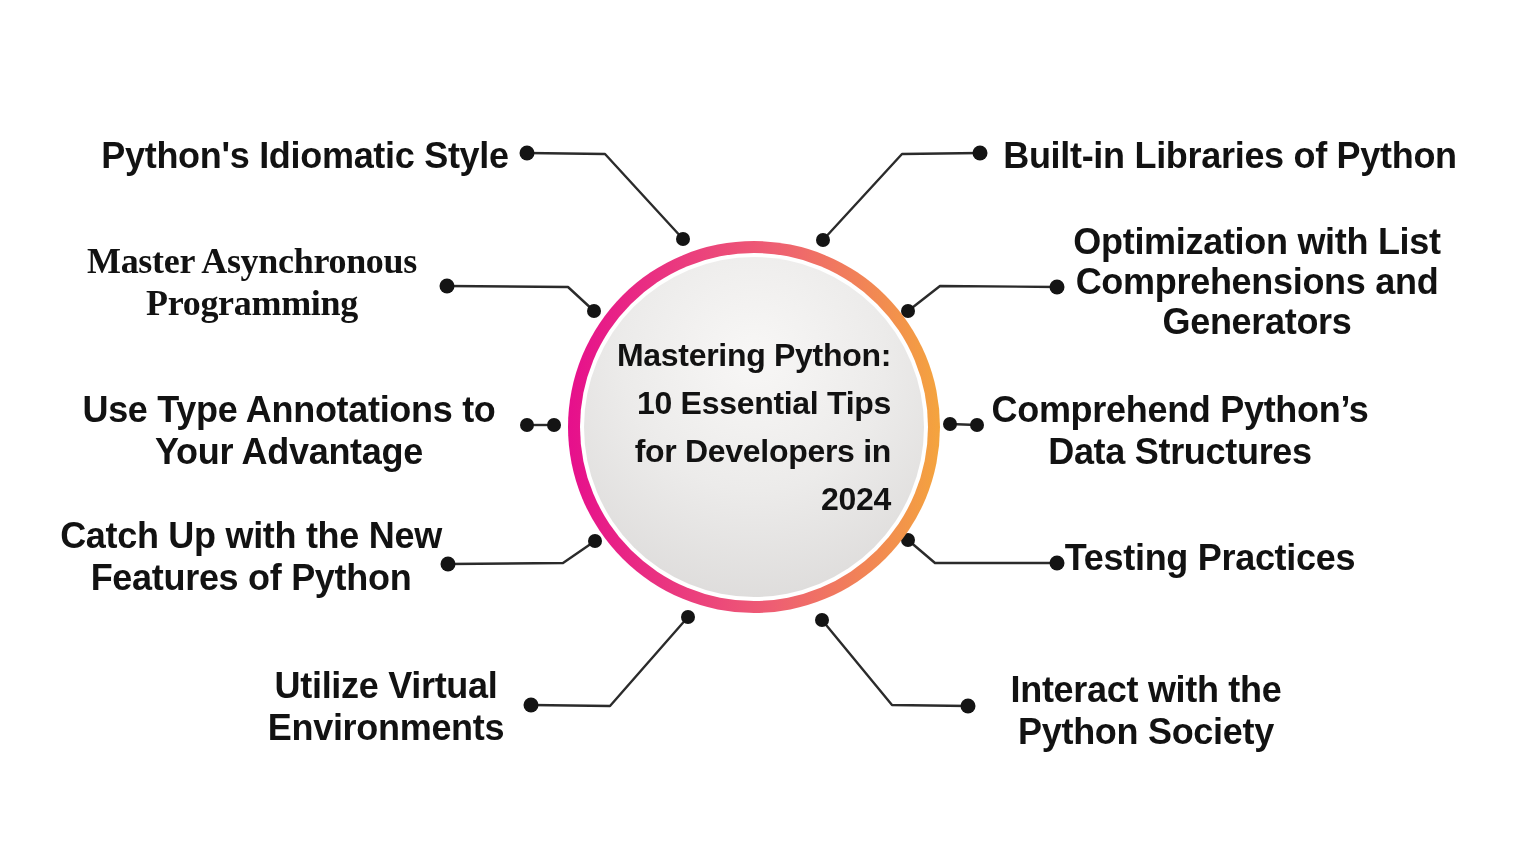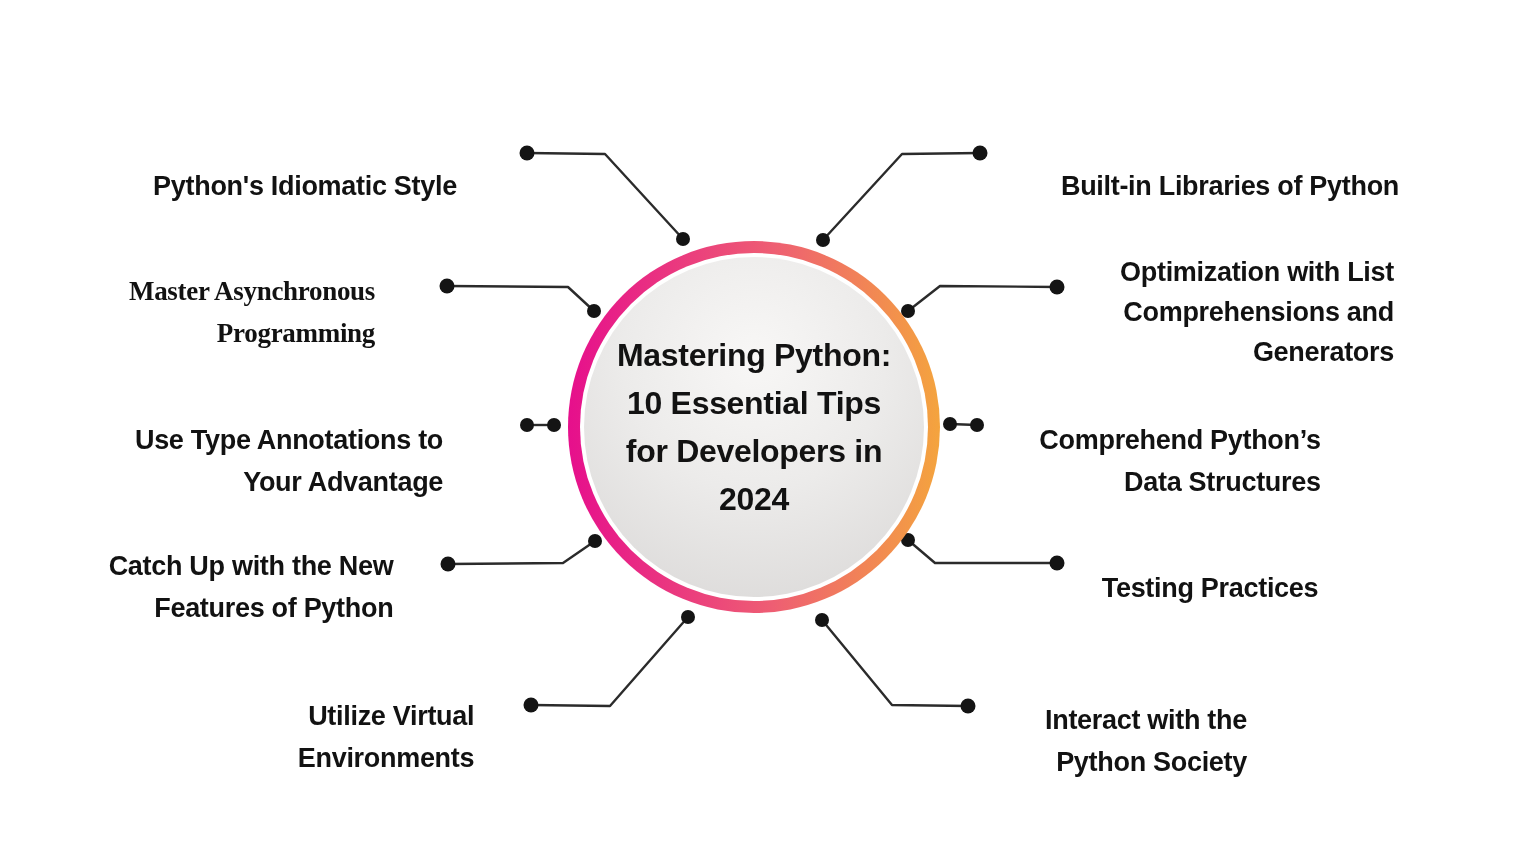--- a/index.html
+++ b/index.html
@@ -12,40 +12,40 @@
   .stage{position:relative;width:1536px;height:864px;background:var(--bg,#fff);}
 
   
   .connectors{position:absolute;left:0;top:0;width:1536px;height:864px;}
   .connectors polyline{fill:none;stroke:var(--line,#2b2b2b);stroke-width:2.4;stroke-linejoin:round;}
   .connectors circle{fill:var(--dot,#141414);}
 
   
   .tip{
     position:absolute;transform:translate(-50%,-50%);
-    text-align:right;font-weight:700;font-size:27px;line-height:42px;
-    color:var(--text,#111);white-space:nowrap;letter-spacing:-0.3px;margin-top:30px;
+    text-align:center;font-weight:700;font-size:36px;line-height:42px;
+    color:var(--text,#111);white-space:nowrap;letter-spacing:-0.3px;
   }
 
   
   .ring{
     position:absolute;left:568px;top:241px;width:372px;height:372px;border-radius:50%;
     background:linear-gradient(90deg,var(--ring-left,#e60f8c) 0%,var(--ring-mid,#ee5e73) 55%,var(--ring-right,#f4a43e) 100%);
   }
   .gap{
     position:absolute;left:12px;top:12px;width:348px;height:348px;border-radius:50%;
     background:#ffffff;
   }
   .sphere{
     position:absolute;left:4px;top:4px;width:340px;height:340px;border-radius:50%;
     background:radial-gradient(circle at 50% 30%,var(--inner-light,#f8f7f6) 0%,#ecebea 45%,var(--inner-dark,#d8d6d5) 100%);
     display:flex;align-items:center;justify-content:center;
   }
   .sphere-title{
-    text-align:center;font-weight:700;font-size:32px;line-height:48px;
+    text-align:right;font-weight:700;font-size:32px;line-height:48px;
     color:var(--text,#111);white-space:nowrap;letter-spacing:-0.3px;
   }
 </style>
 </head>
 <body>
 
 <div class="stage">
 
   <svg class="connectors" viewBox="0 0 1536 864">
     <g>

